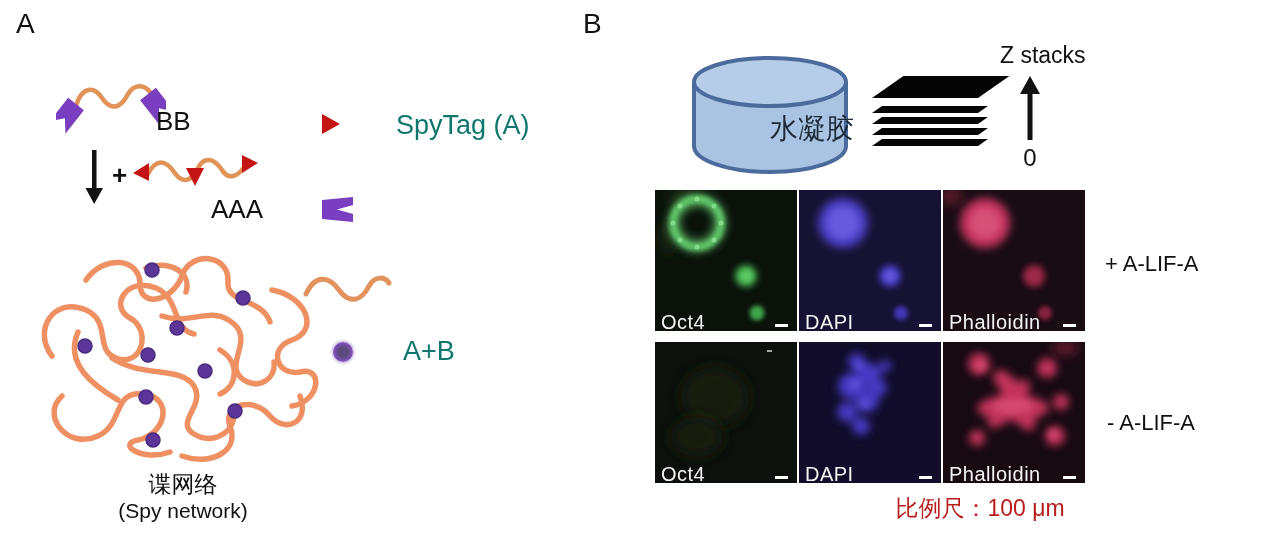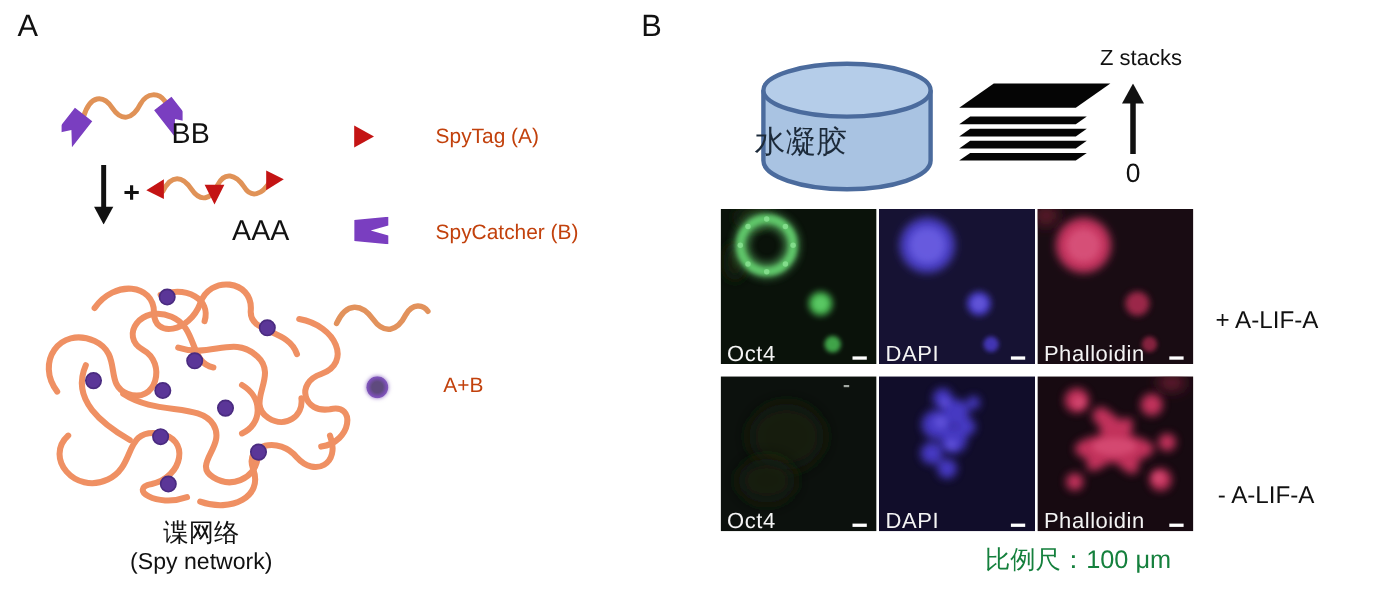--- a/index.html
+++ b/index.html
@@ -1,38 +1,38 @@
 <!DOCTYPE html>
 <html><head>
 <meta charset="utf-8">
 <style>
   html,body{margin:0;padding:0;background:#ffffff;}
   .canvas{position:relative;width:1268px;height:549px;background:#ffffff;overflow:hidden;
           font-family:"Liberation Sans","DejaVu Sans",sans-serif;color:#111;}
   .abs{position:absolute;}
   .panel-letter{font-size:28px;font-weight:500;color:#111;}
   .mol-label{font-size:26px;color:#111;}
-  .legend-text{font-size:19px;color:#c2410c;line-height:28px;}
+  .legend-text{font-size:27px;color:#0f766e;line-height:28px;}
   .plus{font-size:26px;font-weight:600;color:#111;}
   .tri-right{width:0;height:0;border-left:18px solid #c41414;border-top:10px solid transparent;border-bottom:10px solid transparent;}
   .ab-dot{width:20px;height:20px;border-radius:50%;background:radial-gradient(circle at 50% 50%, #5f4a7e 0 35%, #7a4fb4 60%, #9a77cc 100%);box-shadow:0 0 3px 1px rgba(130,90,190,.5);}
   .net-label-zh{font-size:23px;text-align:center;}
   .net-label-en{font-size:21px;text-align:center;}
-  .hydrogel-text{font-size:28px;text-align:left;font-family:"DejaVu Serif","Liberation Serif",serif;color:#1c2a3a;}
+  .hydrogel-text{font-size:28px;text-align:right;font-family:"DejaVu Serif","Liberation Serif",serif;color:#1c2a3a;}
   .zstack-wrap{width:170px;height:86px;}
   .slab{position:absolute;left:16px;width:106px;background:#050505;transform:skewX(-55deg);transform-origin:0 100%;}
-  .z-label{font-size:20px;color:#111;}
+  .z-label{font-size:23px;color:#111;}
   .zero-label{font-size:24px;color:#111;text-align:center;width:26px;}
   .grid{display:grid;grid-template-columns:repeat(3,142px);grid-auto-rows:141px;column-gap:2px;row-gap:11px;}
   .tile{position:relative;width:142px;height:147px;overflow:hidden;}
   .tile svg{display:block;}
   .ch-label{position:absolute;left:6px;bottom:3px;font-size:20px;color:#f4f4f4;letter-spacing:.5px;}
   .scalebar{position:absolute;right:9px;bottom:10px;width:13px;height:3px;background:#ffffff;}
-  .row-label{font-size:22px;color:#111;margin-top:27px;}
-  .caption{font-size:23px;color:#15803d;text-align:center;width:420px;}
+  .row-label{font-size:22px;color:#111;}
+  .caption{font-size:23px;color:#b91c1c;text-align:center;width:420px;}
 </style>
 </head>
 <body>
 
 <div class="canvas">
 
   <svg width="0" height="0" style="position:absolute">
     <defs>
       <filter id="b2" x="-60%" y="-60%" width="220%" height="220%">
           <feGaussianBlur stdDeviation="2"></feGaussianBlur>
@@ -106,21 +106,20 @@
   </svg>
   <div class="abs net-label-en" style="left:83px;top:499px;width:200px">(Spy network)</div>
   <div class="abs net-label-zh" style="left:83px;top:469px;width:200px">谍网络</div>
 
   <div class="abs tri-right" style="left:322px;top:114px"></div>
   <div class="abs legend-text" style="left:396px;top:111px">SpyTag (A)</div>
 
   <svg class="abs" style="left:322px;top:197px" width="32" height="25" viewBox="0 0 32 25">
     <polygon points="0,3 31,0 31,8 15,12.5 31,17 31,25 0,22" fill="#7a3ec0"></polygon>
   </svg>
-  <div class="abs legend-text" style="left:396px;top:198px">SpyCatcher (B)</div>
 
   <svg class="abs" style="left:299px;top:264px" width="96" height="44" viewBox="0 0 96 44">
     <path d="M7,30 C16,10 30,12 40,26 C50,40 62,38 70,22 C76,11 86,13 90,19" fill="none" stroke="#e2925c" stroke-width="5" stroke-linecap="round"></path>
   </svg>
 
   <div class="abs ab-dot" style="left:333px;top:342px"></div>
   <div class="abs legend-text" style="left:403px;top:337px">A+B</div>
 
   <div class="abs panel-letter" style="left:583px;top:8px">B</div>
 

